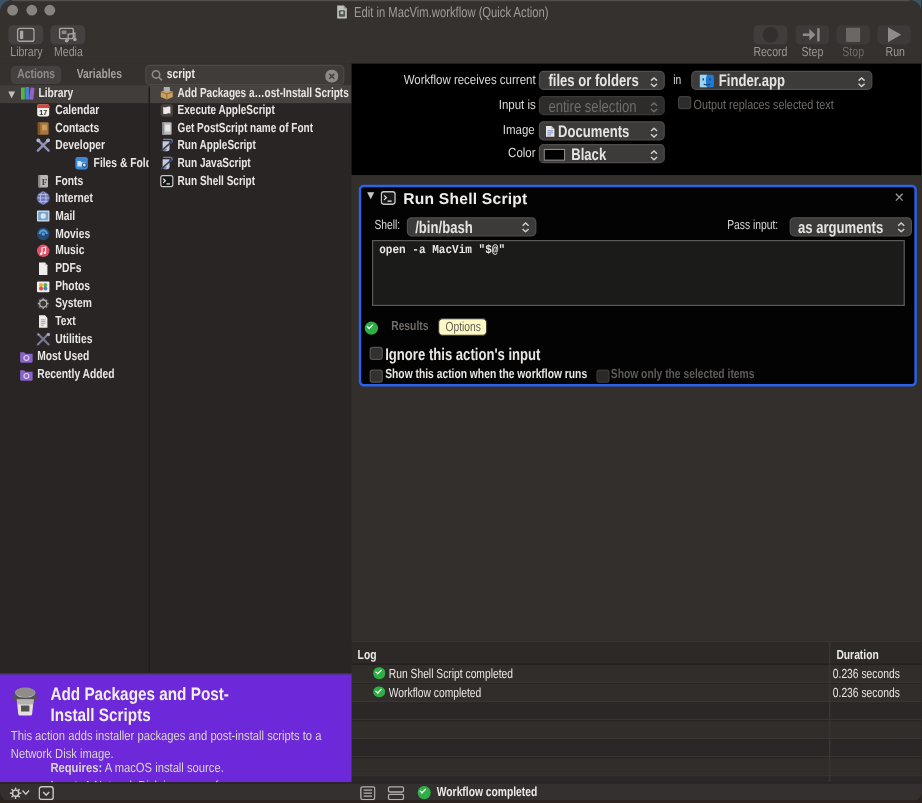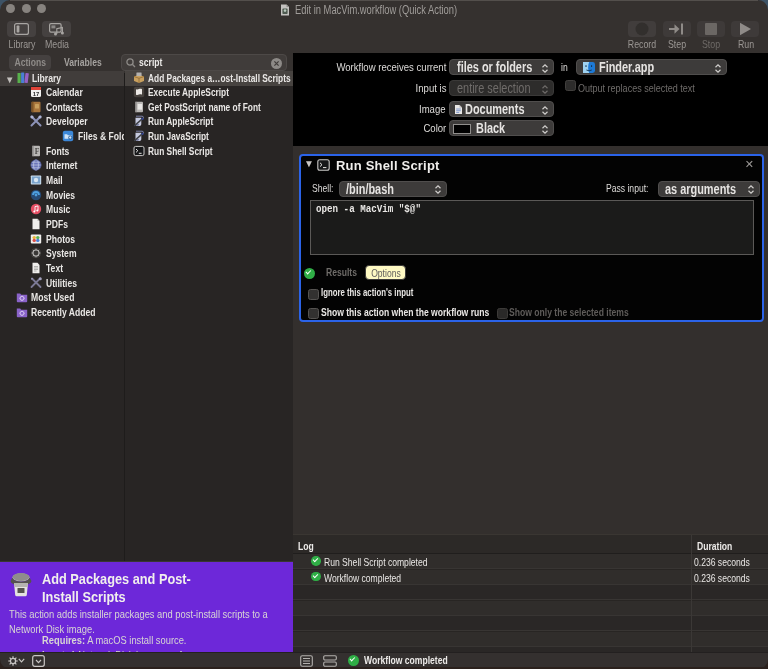--- a/index.html
+++ b/index.html
@@ -355,21 +355,21 @@
         <path d="M1.5 3.2 L4 0.9 L6.5 3.2 M1.5 5.8 L4 8.1 L6.5 5.8" fill="none" stroke="#d2d0ce" stroke-width="1.2"></path>
       </svg></div>
   <div class="lbl" style="left:304.5px; top:26px; text-align:left;"><span class="sx">Pass input:</span></div>
   <div class="dd" style="left:357px; top:24.5px; width:102px; padding-left:6px;"><span class="sx">as arguments</span><svg class="chev" width="8" height="9" viewBox="0 0 8 9">
         <path d="M1.5 3.2 L4 0.9 L6.5 3.2 M1.5 5.8 L4 8.1 L6.5 5.8" fill="none" stroke="#d2d0ce" stroke-width="1.2"></path>
       </svg></div>
   <div class="gcheck md" style="left:3px; top:111.5px;"></div>
   <div style="position:absolute; left:24.5px; top:110px; font-size:11px; font-weight:bold; color:#6f6c69;"><span class="sx">Results</span></div>
   <div style="position:absolute; left:64px; top:108.5px; width:41px; height:15px; background:#fef9c3; border:1px solid #3c3a39; border-radius:4px; font-size:11px; color:#605d5b; text-align:center; line-height:14px;"><span class="sx" style="transform-origin:50% 50%;">Options</span></div>
   <div class="cb" style="left:6.5px; top:133px;"></div>
-  <div style="position:absolute; left:20px; top:131px; font-size:10px; font-weight:bold; color:#e9e7e5;"><span class="sx">Ignore this action's input</span></div>
+  <div style="position:absolute; left:20px; top:131px; font-size:14px; font-weight:bold; color:#e9e7e5;"><span class="sx">Ignore this action's input</span></div>
   <div class="cb" style="left:6.5px; top:151.5px;"></div>
   <div style="position:absolute; left:20px; top:150px; font-size:11px; font-weight:bold; color:#e9e7e5;"><span class="sx">Show this action when the workflow runs</span></div>
   <div class="cb" style="left:196px; top:151.5px; background:#2a2928; border-color:#3c3a38;"></div>
   <div style="position:absolute; left:208px; top:150px; font-size:11px; font-weight:bold; color:#5f5c5a;"><span class="sx">Show only the selected items</span></div>
 </div>
 <div class="abs" id="script">
     <span style="position:absolute; left:5px; top:3px; display:inline-block; transform:scaleX(0.92); transform-origin:0 50%;">open -a MacVim "$@"</span>
   </div>
 <div class="abs" id="log">
   <div id="loghead">

